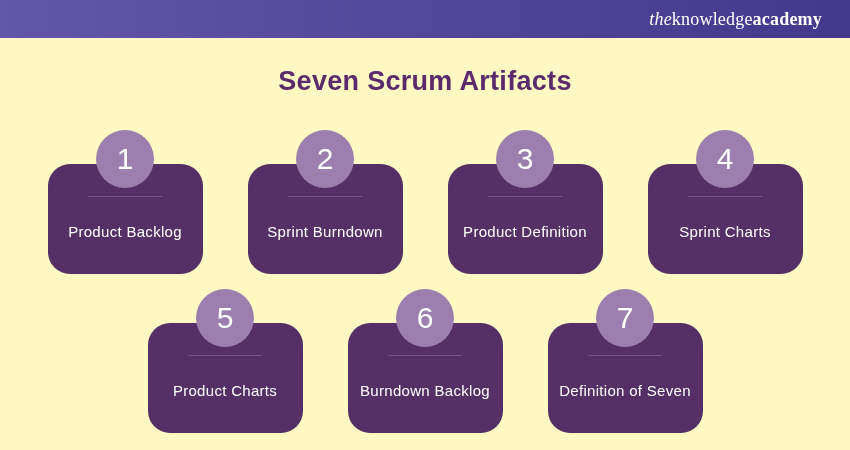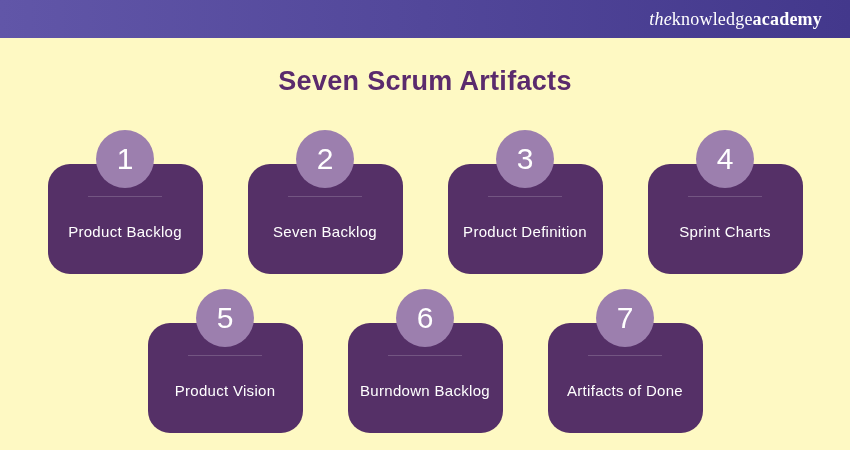--- a/index.html
+++ b/index.html
@@ -121,45 +121,45 @@
 
   <div class="row row-1">
     <div class="card">
       <div class="badge">1</div>
       <div class="divider"></div>
       <div class="card-label">Product Backlog</div>
     </div>
     <div class="card">
       <div class="badge">2</div>
       <div class="divider"></div>
-      <div class="card-label">Seven Backlog</div>
+      <div class="card-label">Sprint Burndown</div>
     </div>
     <div class="card">
       <div class="badge">3</div>
       <div class="divider"></div>
       <div class="card-label">Product Definition</div>
     </div>
     <div class="card">
       <div class="badge">4</div>
       <div class="divider"></div>
       <div class="card-label">Sprint Charts</div>
     </div>
   </div>
 
   <div class="row row-2">
     <div class="card">
       <div class="badge">5</div>
       <div class="divider"></div>
-      <div class="card-label">Product Vision</div>
+      <div class="card-label">Product Charts</div>
     </div>
     <div class="card">
       <div class="badge">6</div>
       <div class="divider"></div>
       <div class="card-label">Burndown Backlog</div>
     </div>
     <div class="card">
       <div class="badge">7</div>
       <div class="divider"></div>
-      <div class="card-label">Artifacts of Done</div>
+      <div class="card-label">Definition of Seven</div>
     </div>
   </div>
 
 </div>
 
 </body></html>

